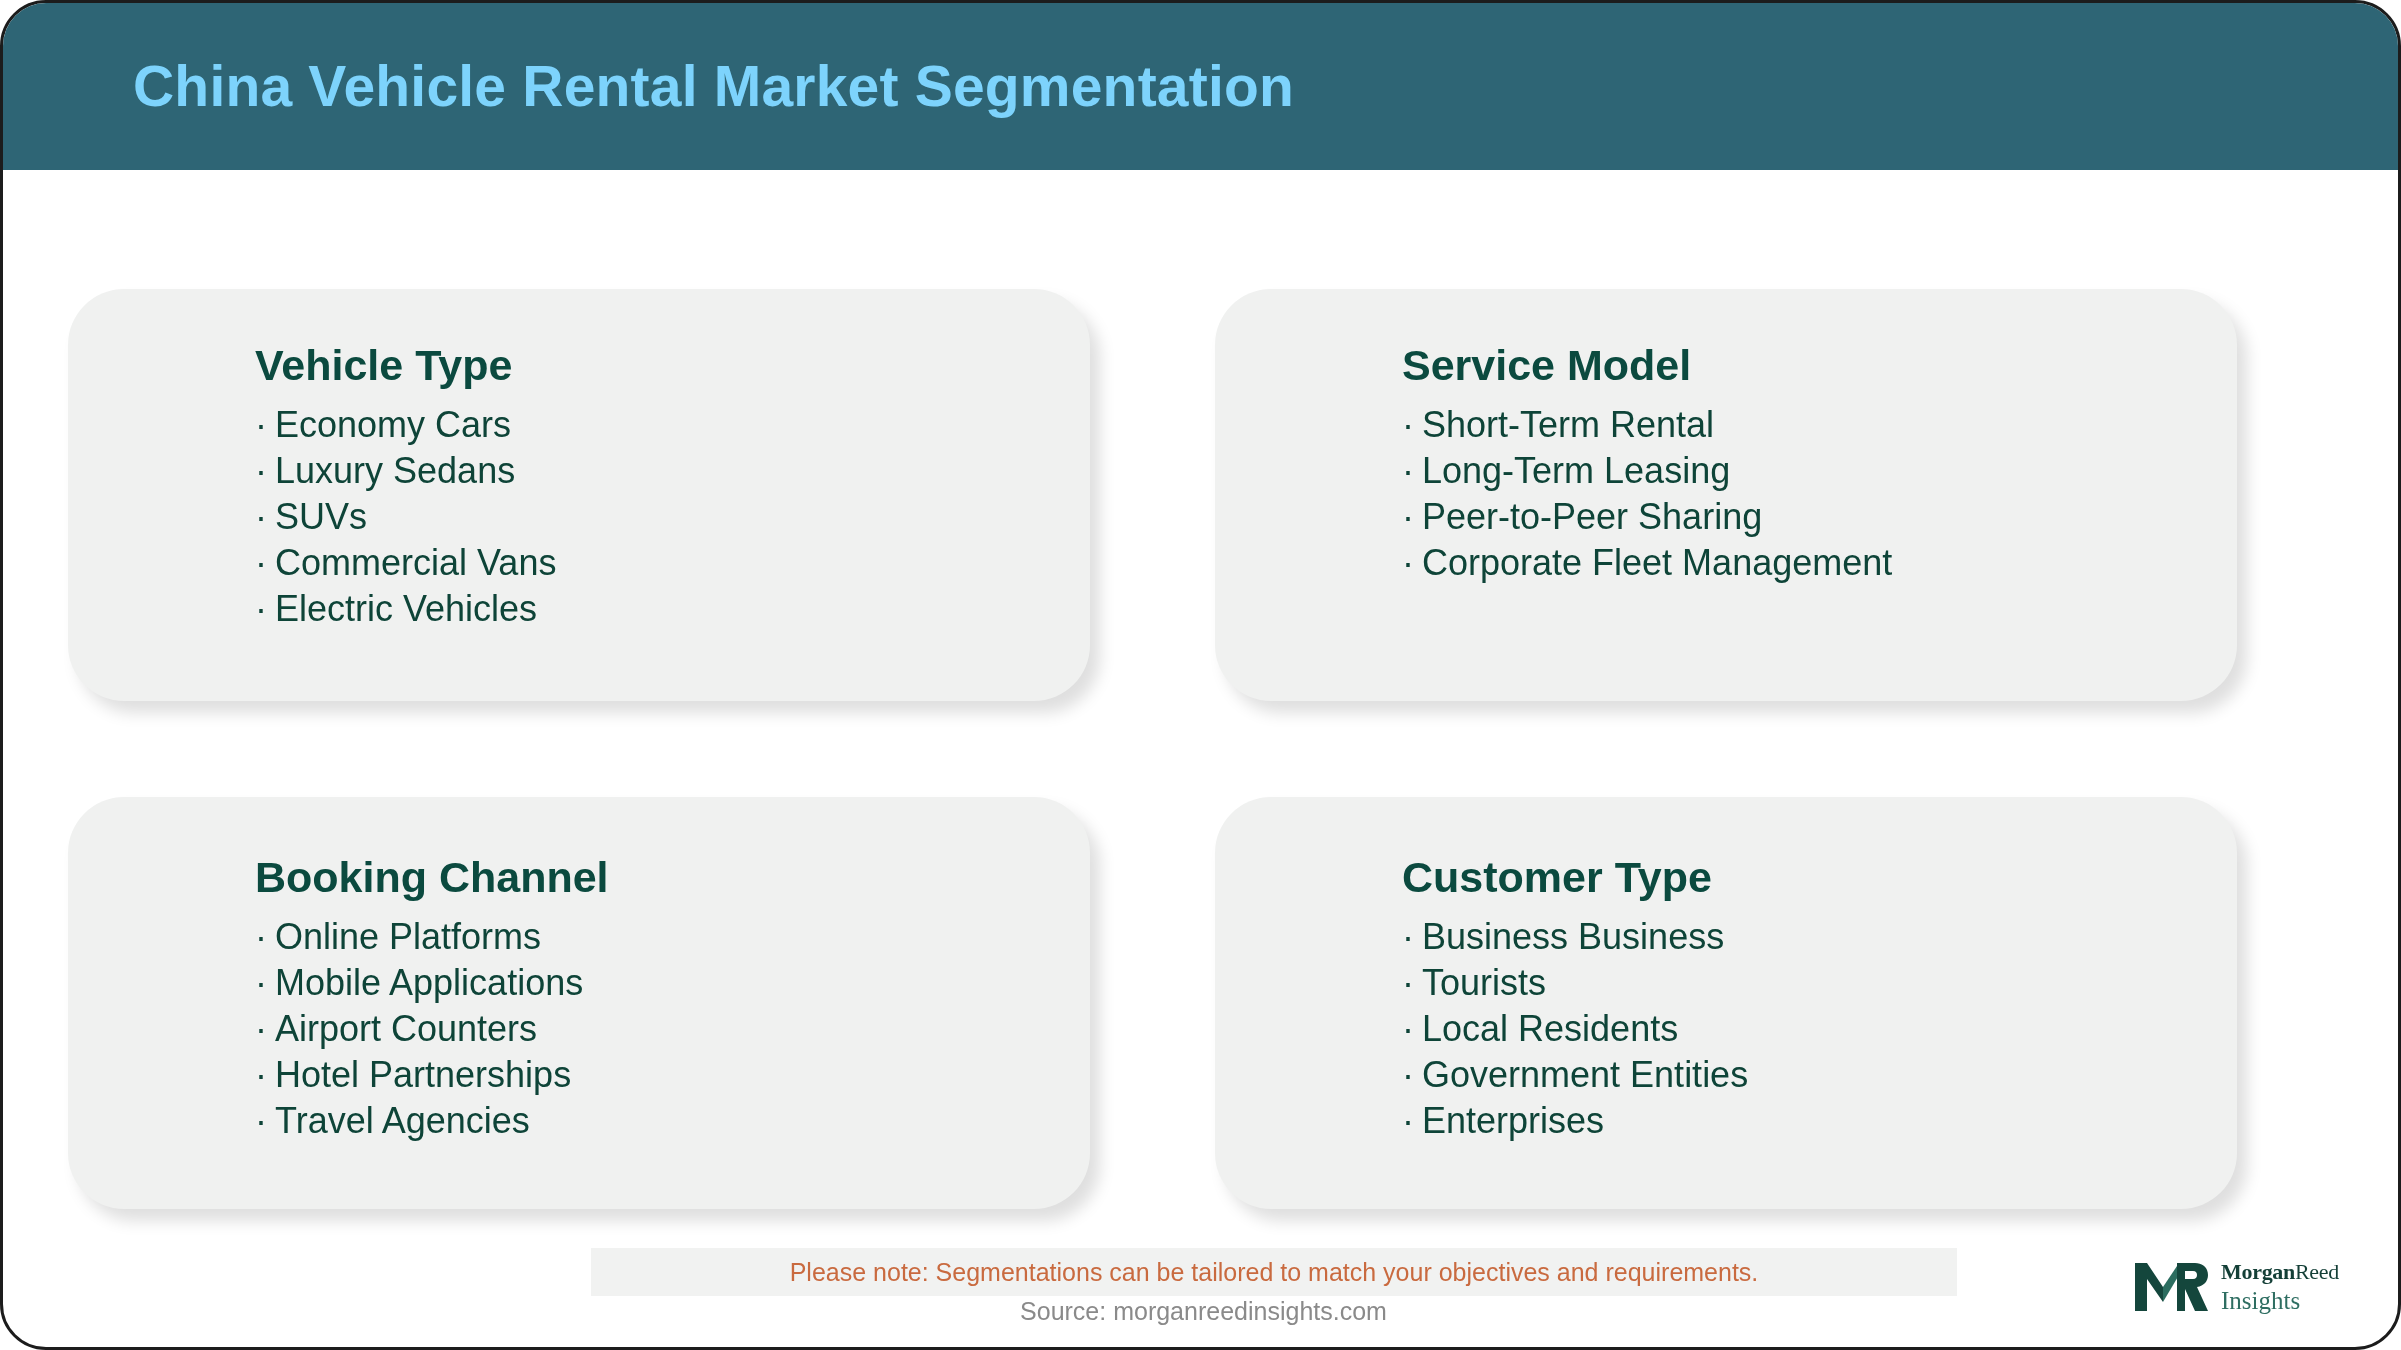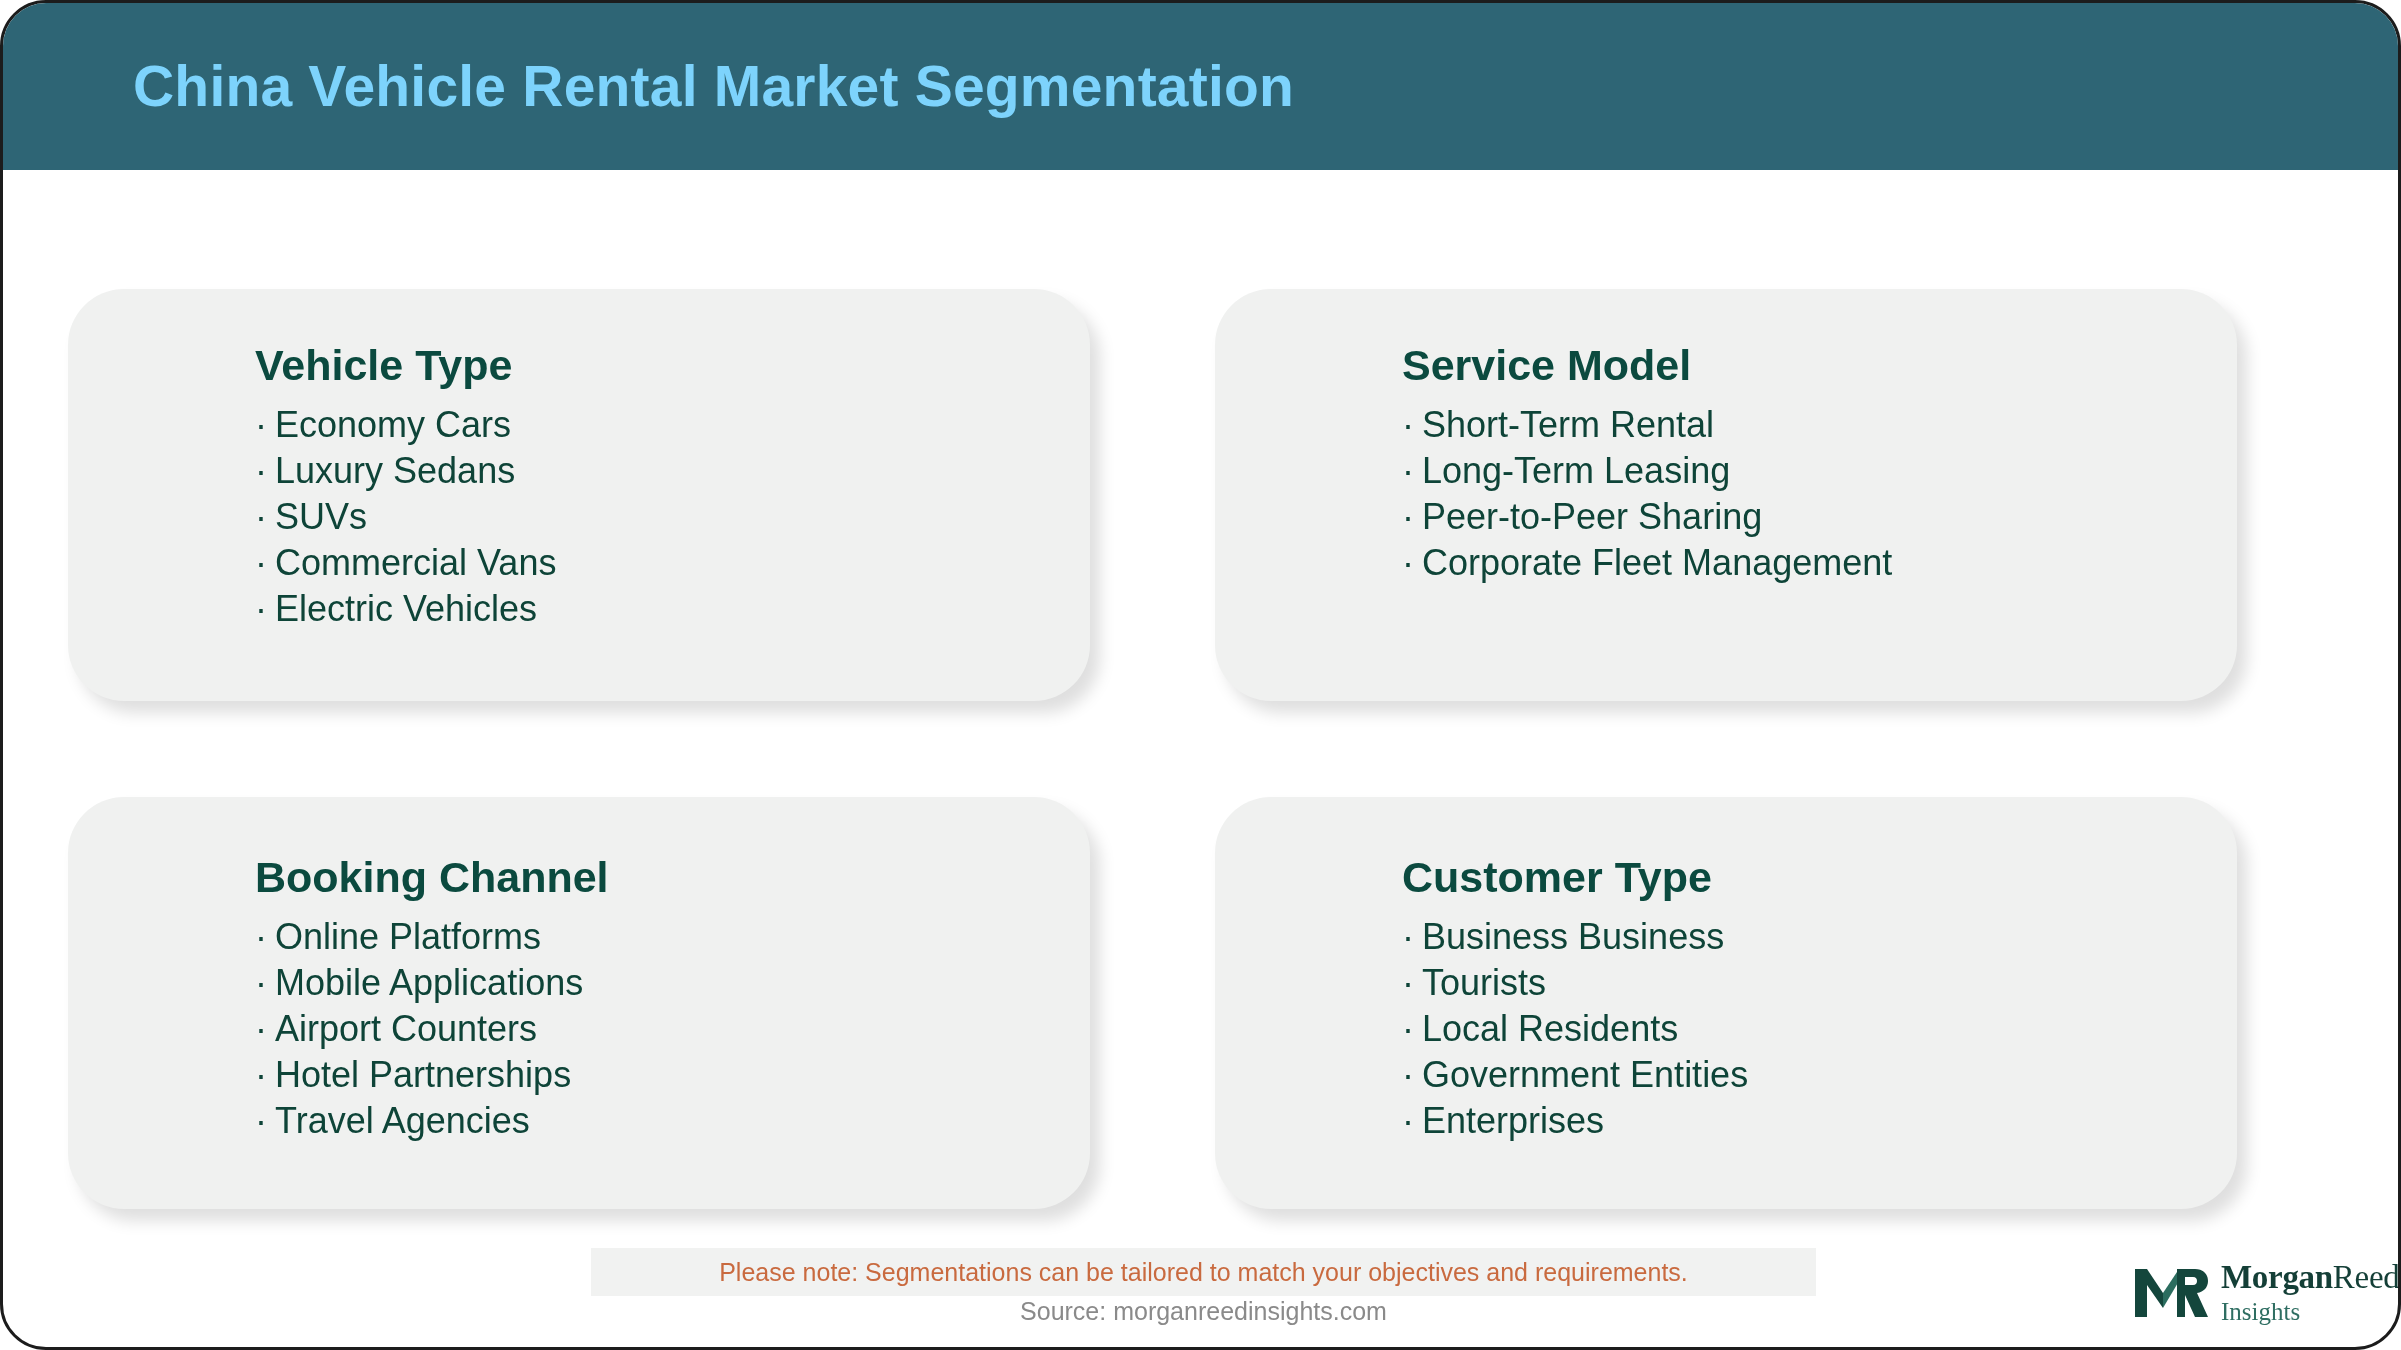--- a/index.html
+++ b/index.html
@@ -101,21 +101,21 @@
     width: 20px;
     flex: 0 0 20px;
     color: #0E4438;
   }
 
   
   .note-banner {
     position: absolute;
     left: 588px;
     top: 1245px;
-    width: 1225px;
+    width: 1366px;
     height: 48px;
     background: #F1F2F1;
     display: flex;
     align-items: center;
     justify-content: center;
     box-sizing: border-box;
   }
   .note-text {
     color: #C96A3F;
     font-size: 25px;
@@ -144,21 +144,21 @@
     gap: 12px;
   }
   .logo-mark { display:block; }
   .logo-words {
     display: flex;
     flex-direction: column;
     line-height: 1;
   }
   .logo-line1 {
     font-family: "Liberation Serif", serif;
-    font-size: 33px;
+    font-size: 22px;
     color: #143F37;
     letter-spacing: -0.3px;
     white-space: nowrap;
   }
   .logo-line1 .bold { font-weight: bold; }
   .logo-line2 {
     font-family: "Liberation Serif", serif;
     font-size: 25px;
     color: #2F6E62;
     margin-top: 5px;

